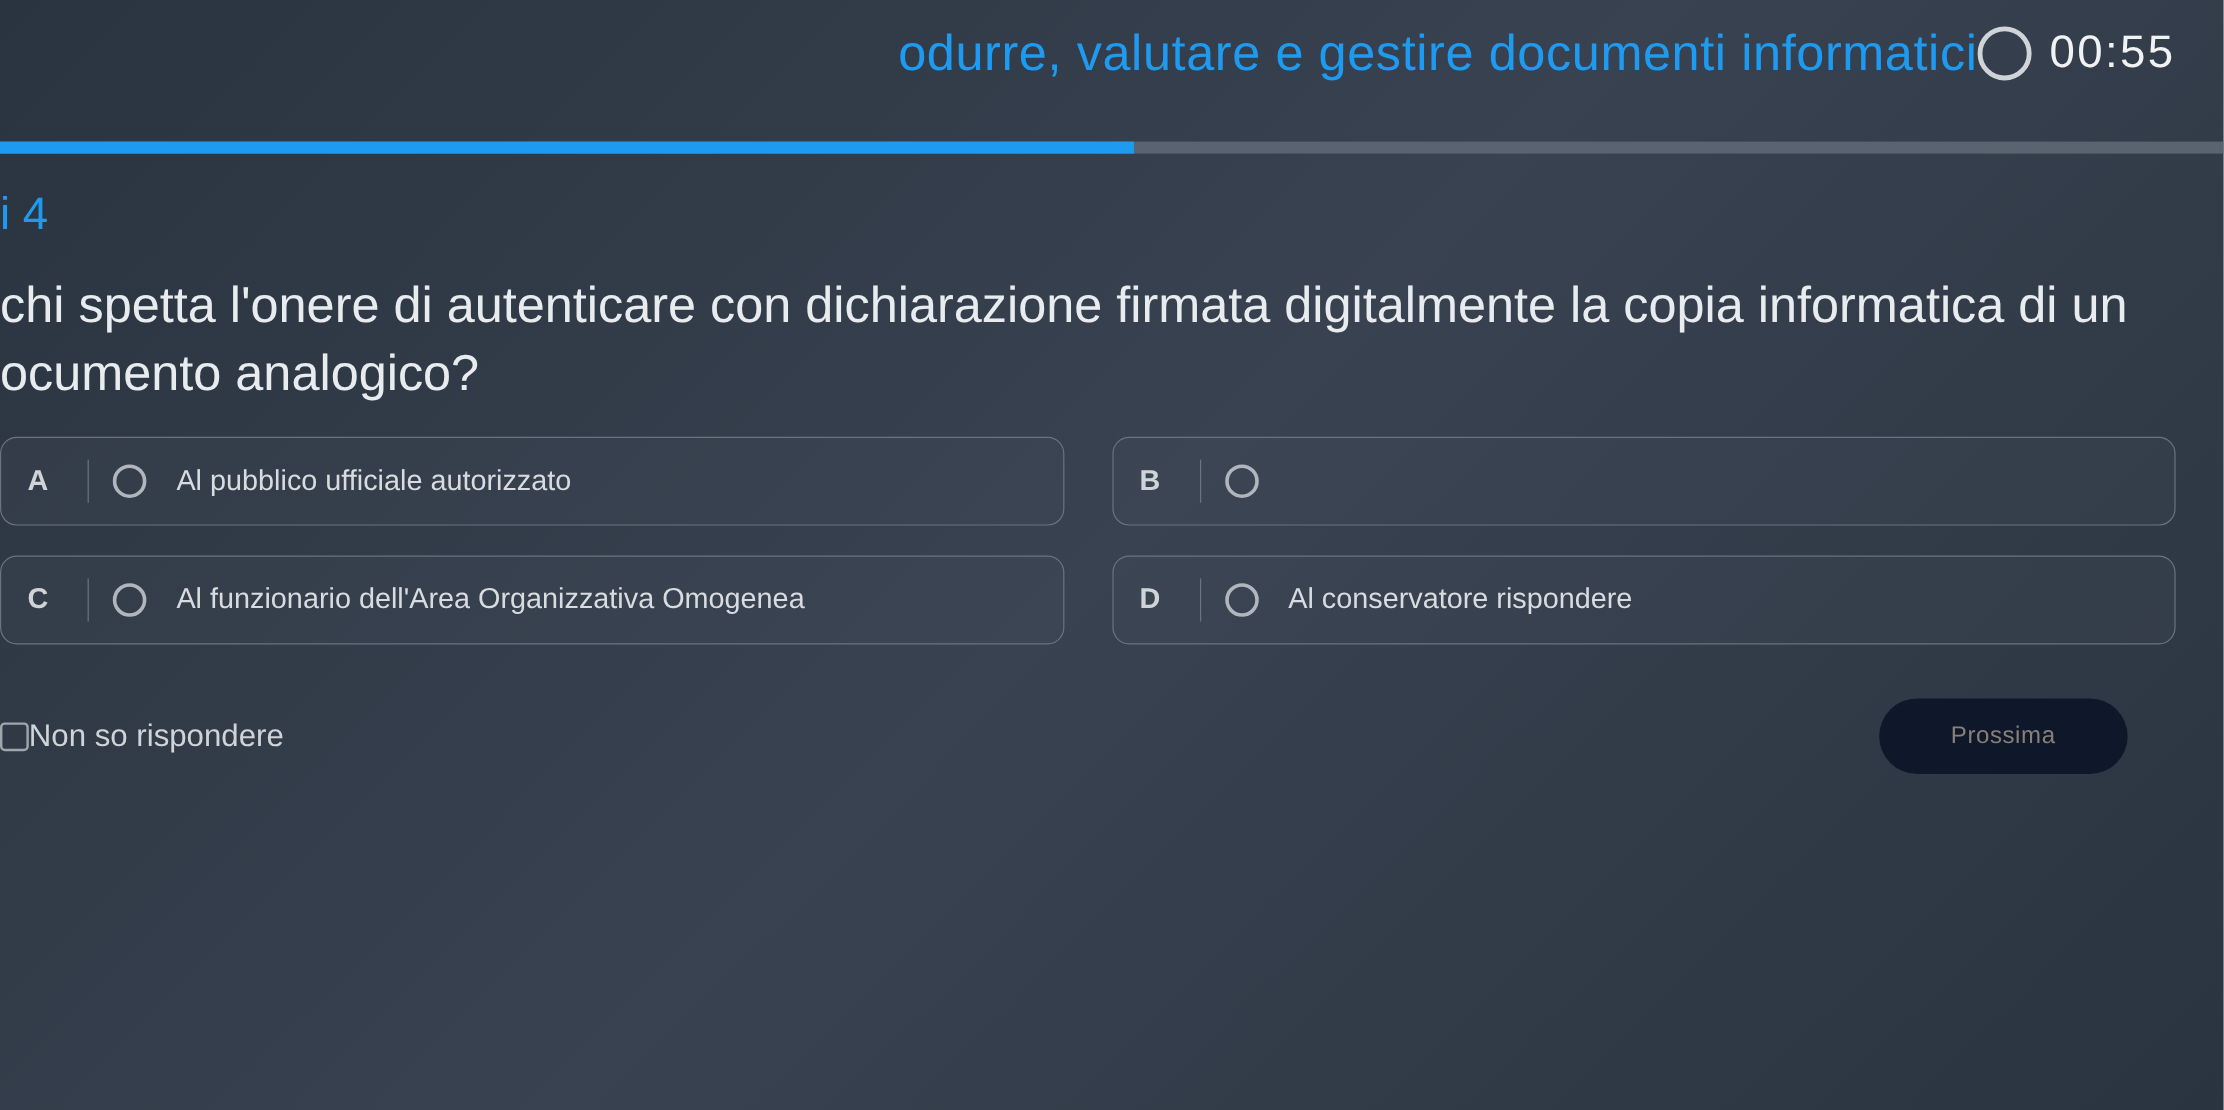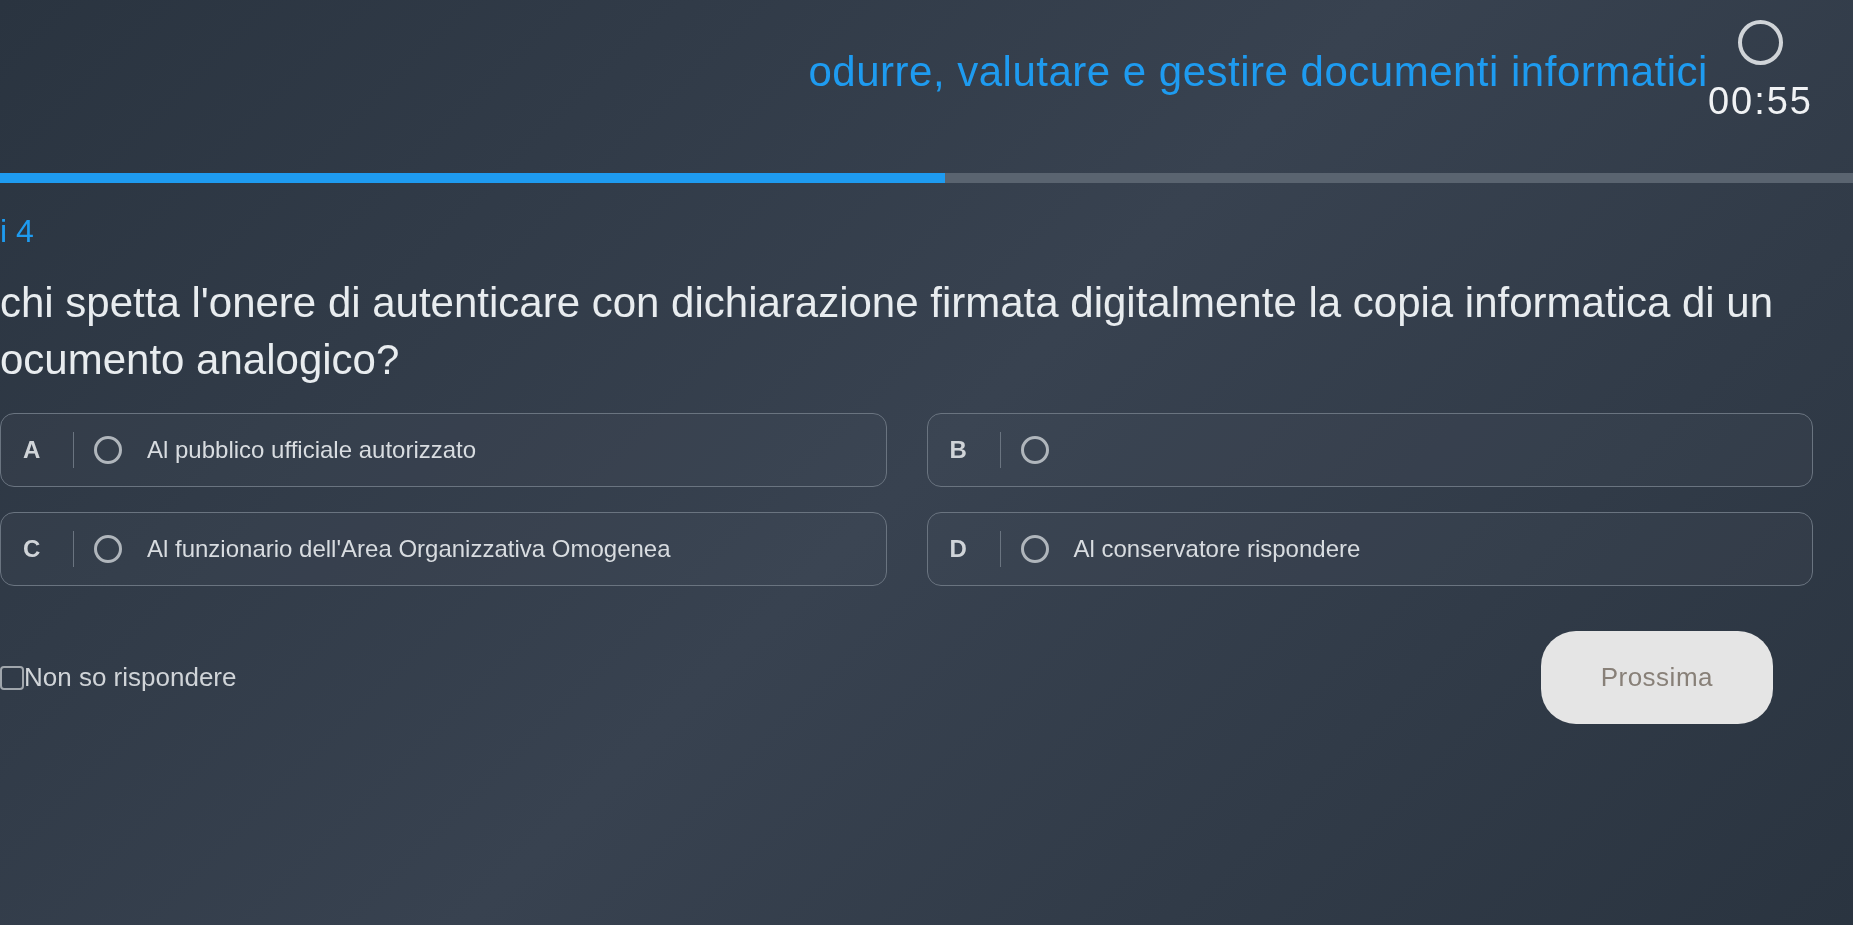--- a/index.html
+++ b/index.html
@@ -25,21 +25,20 @@
     .course-title {
       color: #1e9bf0;
       font-size: 42px;
       font-weight: 400;
       letter-spacing: 0.5px;
     }
     .timer {
       display: flex;
       align-items: center;
       gap: 15px;
-      flex-direction: column;
     }
     .timer-circle {
       width: 45px;
       height: 45px;
       border: 4px solid #d0d4d8;
       border-radius: 50%;
     }
     .timer-text {
       color: #f0f2f4;
       font-size: 38px;
@@ -56,21 +55,21 @@
     .progress-fill {
       height: 100%;
       width: 51%;
       background: #1e9bf0;
     }
     .content {
       padding: 30px 40px 0 0;
     }
     .question-number {
       color: #1e9bf0;
-      font-size: 32px;
+      font-size: 38px;
       font-weight: 400;
       margin-bottom: 25px;
     }
     .question-text {
       color: #e8ecef;
       font-size: 42px;
       font-weight: 500;
       line-height: 1.35;
       margin-bottom: 25px;
     }
@@ -136,26 +135,26 @@
       width: 24px;
       height: 24px;
       border: 2px solid #a0a6ac;
       border-radius: 4px;
     }
     .dont-know-text {
       color: #d0d4d8;
       font-size: 26px;
     }
     .next-button {
-      background: #e5e5e5;
+      background: #0f172a;
       color: #888078;
       border: none;
       border-radius: 35px;
-      padding: 31px 60px;
-      font-size: 26px;
+      padding: 20px 60px;
+      font-size: 20px;
       font-weight: 400;
       cursor: pointer;
       letter-spacing: 0.5px;
     }
   </style>
 </head>
 <body>
 
 <div class="header">
   <div class="course-title">odurre, valutare e gestire documenti informatici</div>

